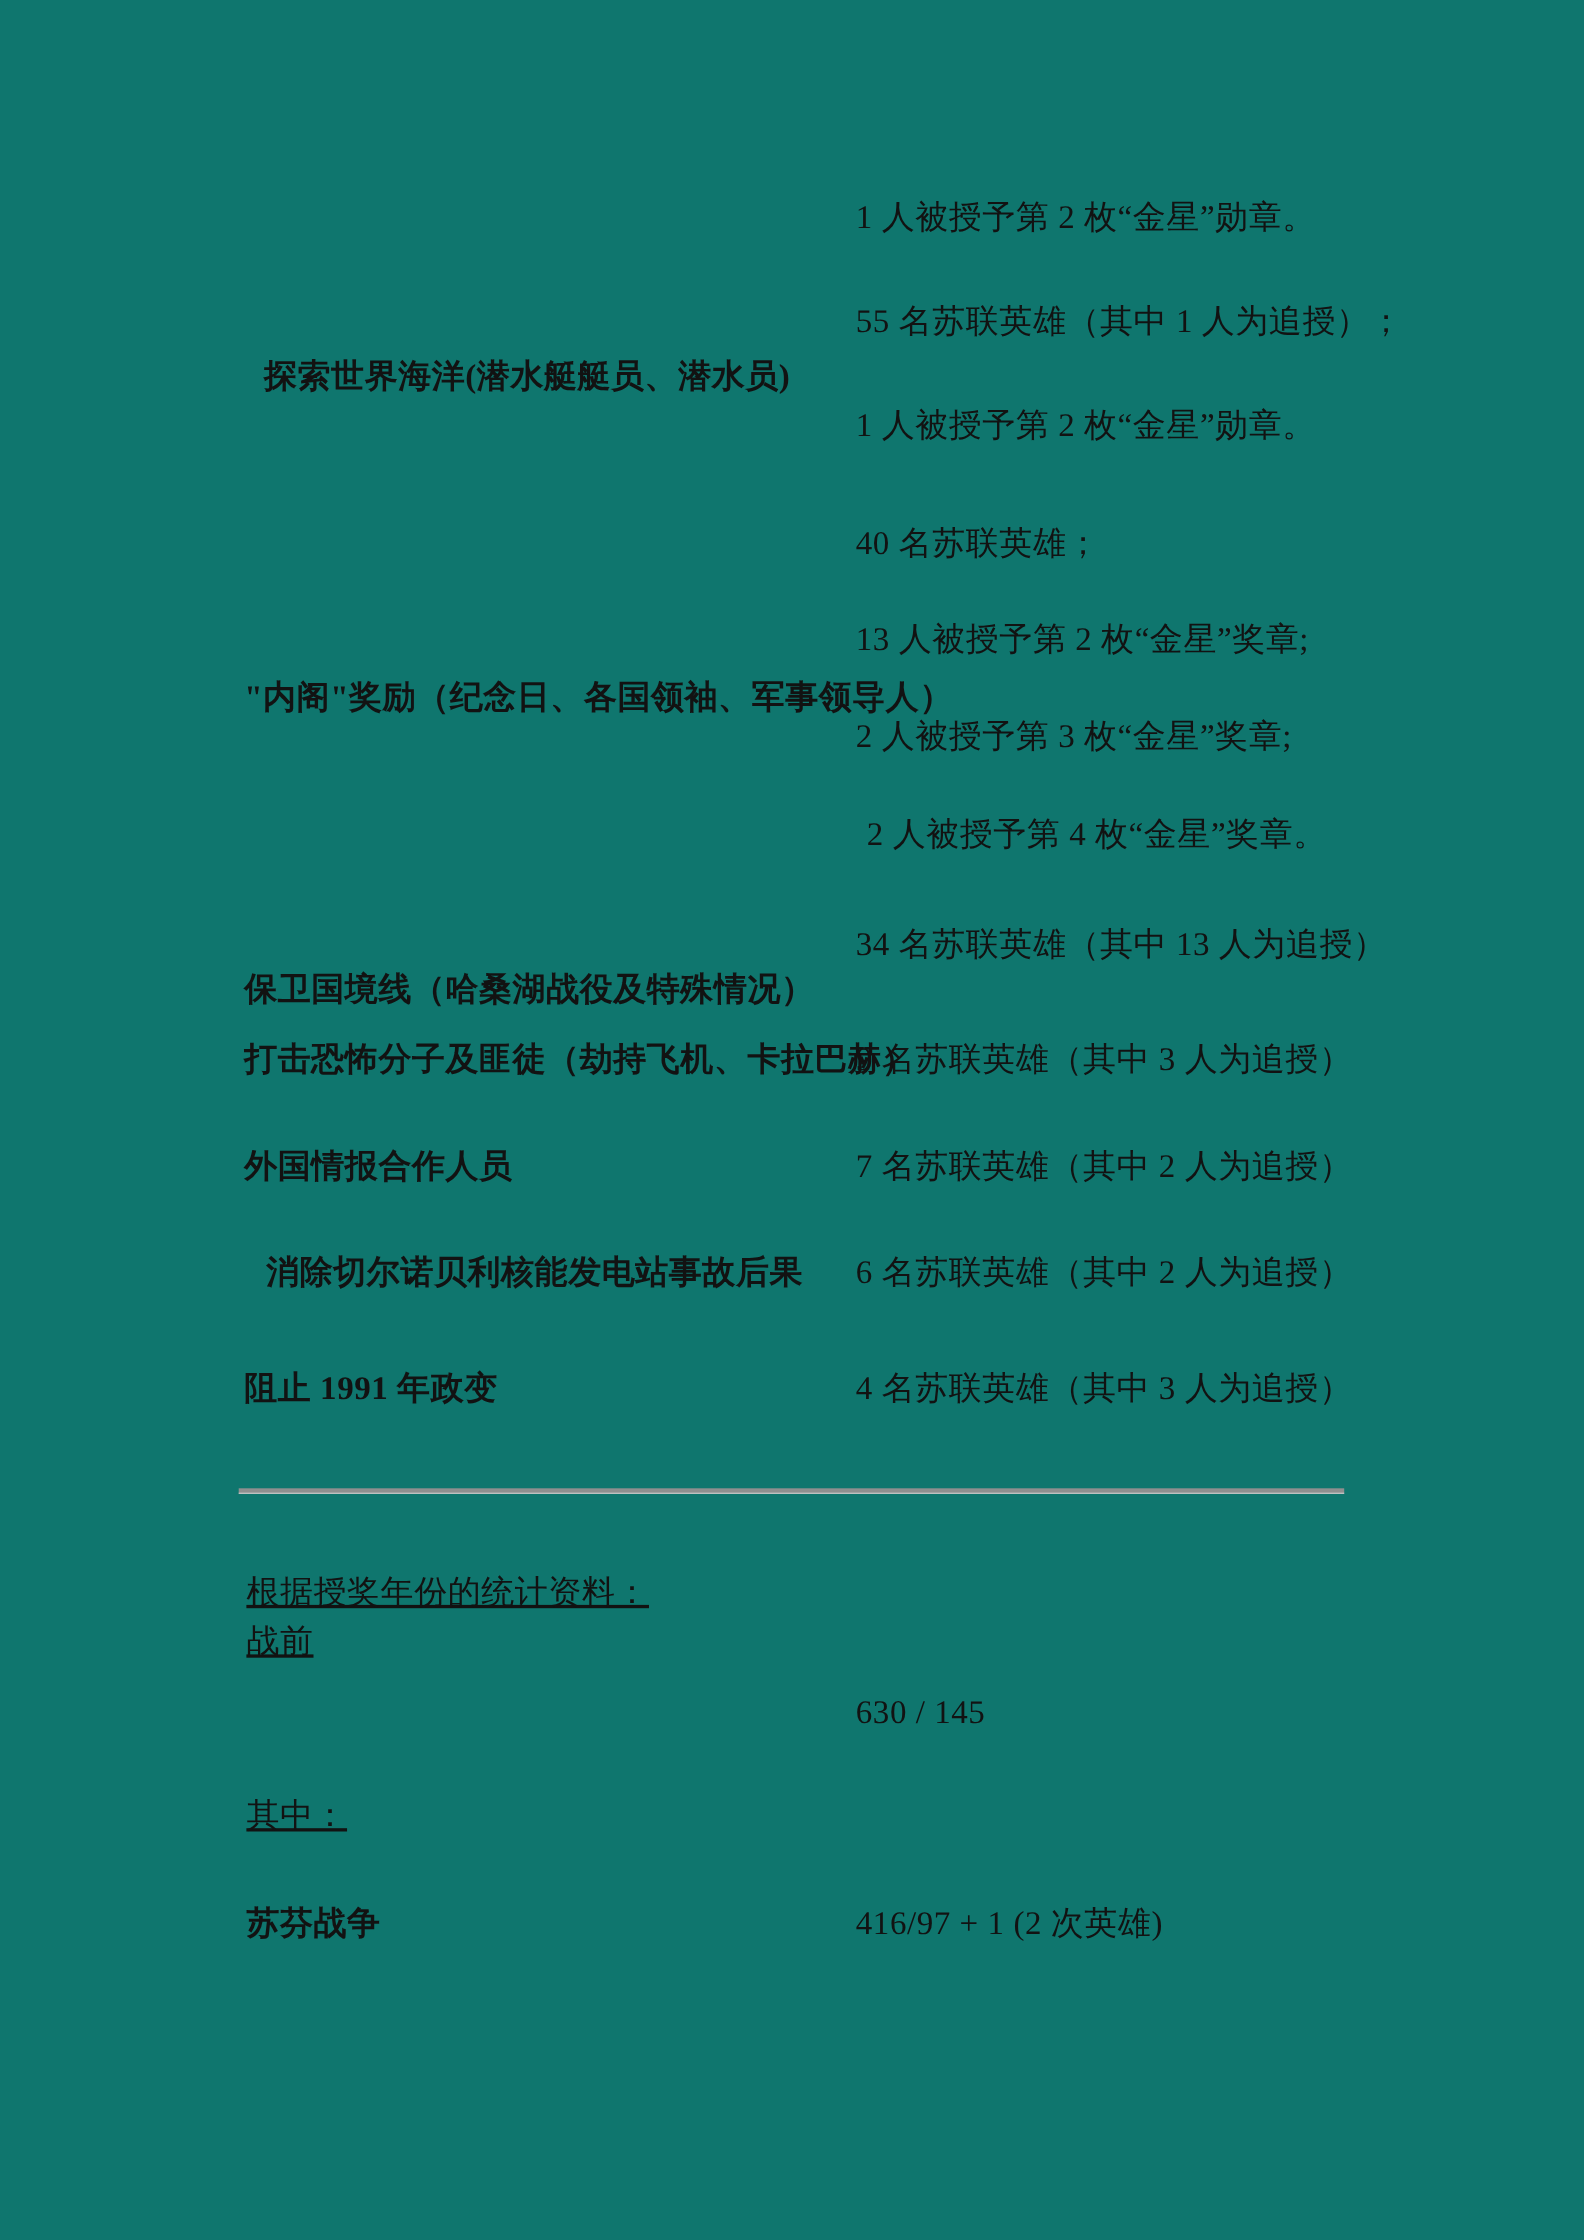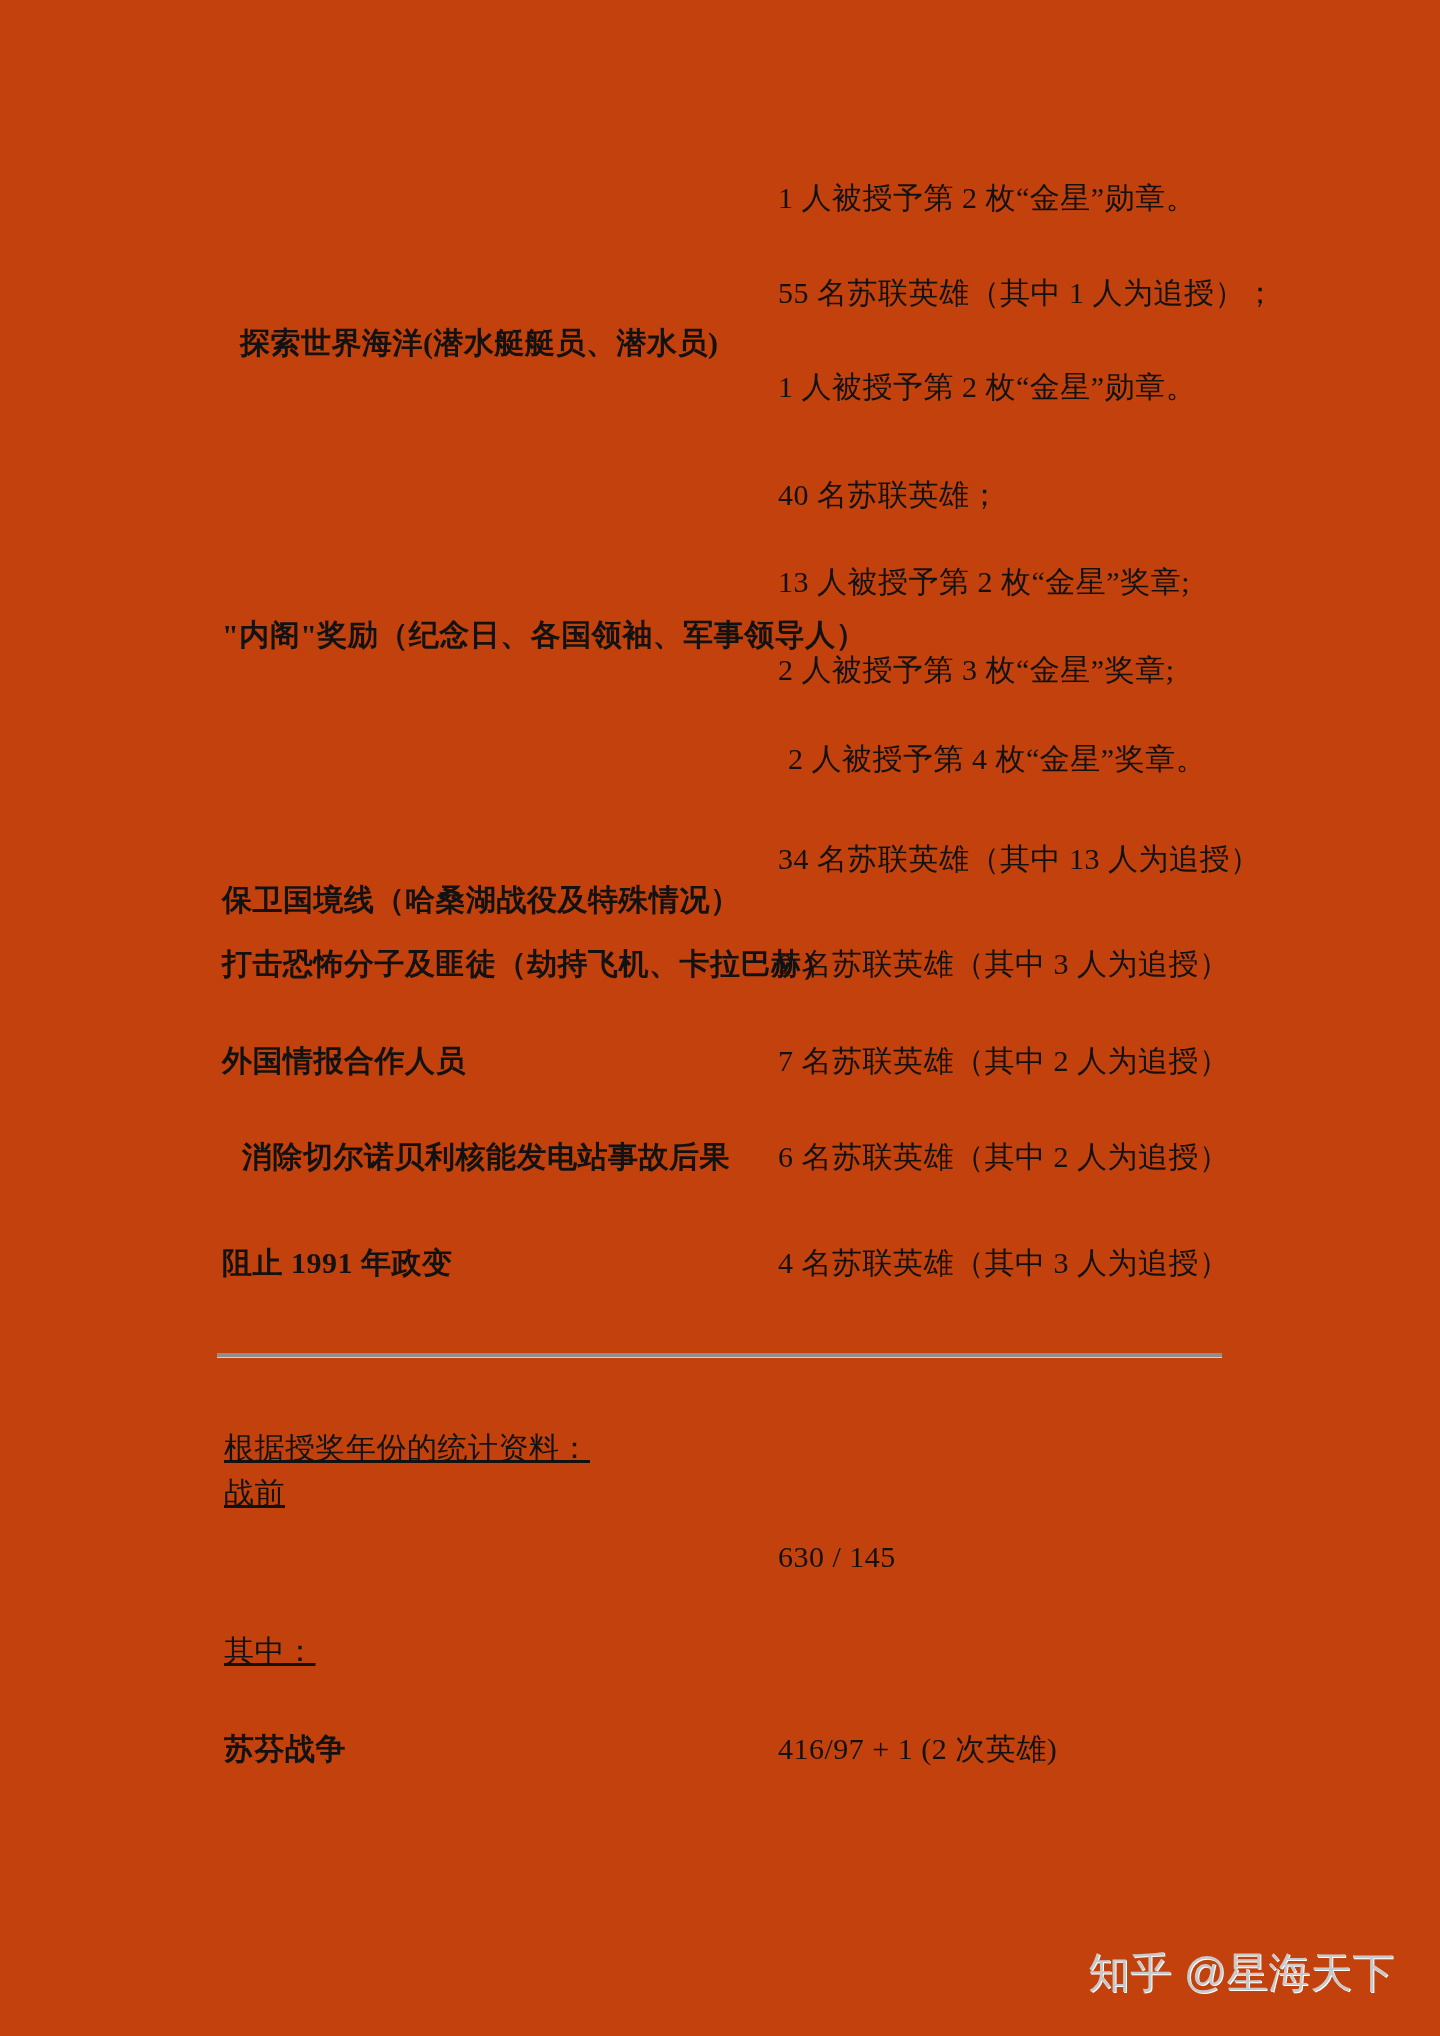--- a/index.html
+++ b/index.html
@@ -1,20 +1,20 @@
 <!DOCTYPE html>
 <html><head>
 <meta charset="utf-8">
 <style>
   html, body { margin: 0; padding: 0; background: #ffffff; }
   .page {
     position: relative;
     width: 1440px;
     height: 2036px;
-    background: #c2410c;
+    background: #0f766e;
     overflow: hidden;
     font-family: "Liberation Serif", "DejaVu Serif", serif;
     color: #121212;
   }
   .line {
     position: absolute;
     font-size: 30px;
     line-height: 36px;
     white-space: nowrap;
     letter-spacing: 0.5px;
@@ -74,15 +74,14 @@
 
   <div id="by-year-section">
     <div class="line regular" style="left:224px; top:1430px;">根据授奖年份的统计资料：</div>
   <div class="line regular" style="left: 224px; top: 1475px;">战前</div>
       <div class="line value" style="left: 778px; top: 1539px;">630 / 145</div>
       <div class="line regular" style="left: 224px; top: 1633px;">其中：</div>
       <div class="line label" style="left: 224px; top: 1731px;">苏芬战争</div>
       <div class="line value" style="left: 778px; top: 1731px;">416/97 + 1 (2 次英雄)</div>
     </div>
 
-  <div class="watermark">知乎 @星海天下</div>
 
 </div>
 
 </body></html>

